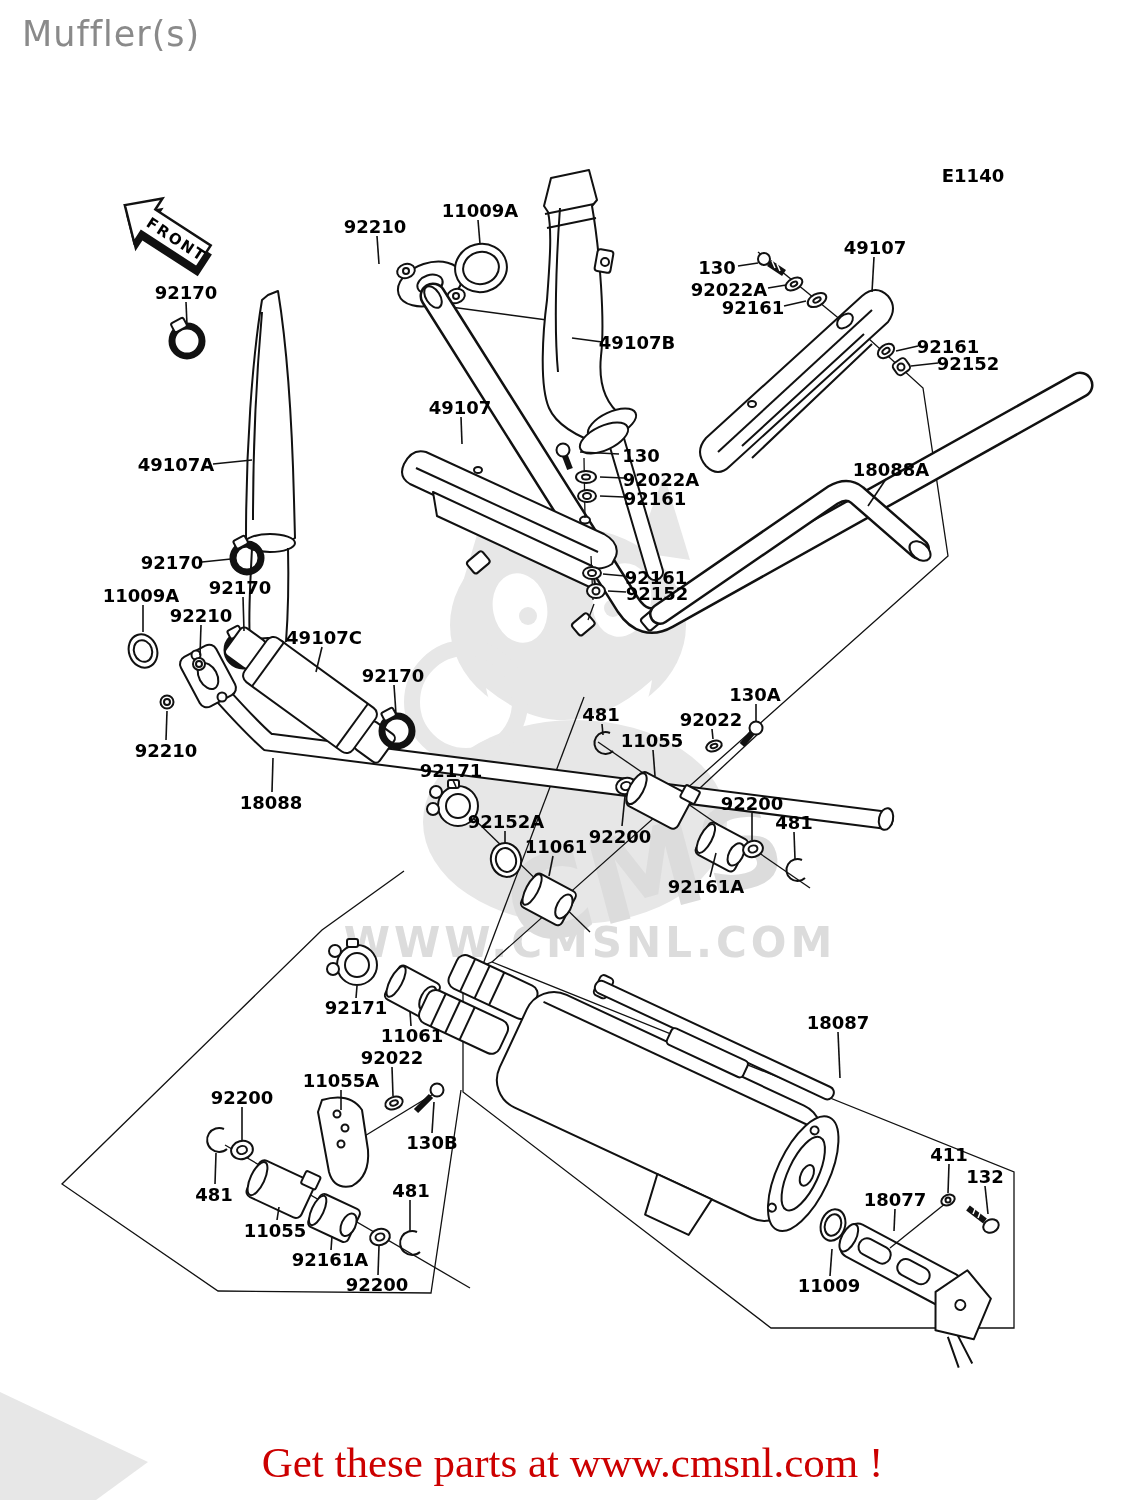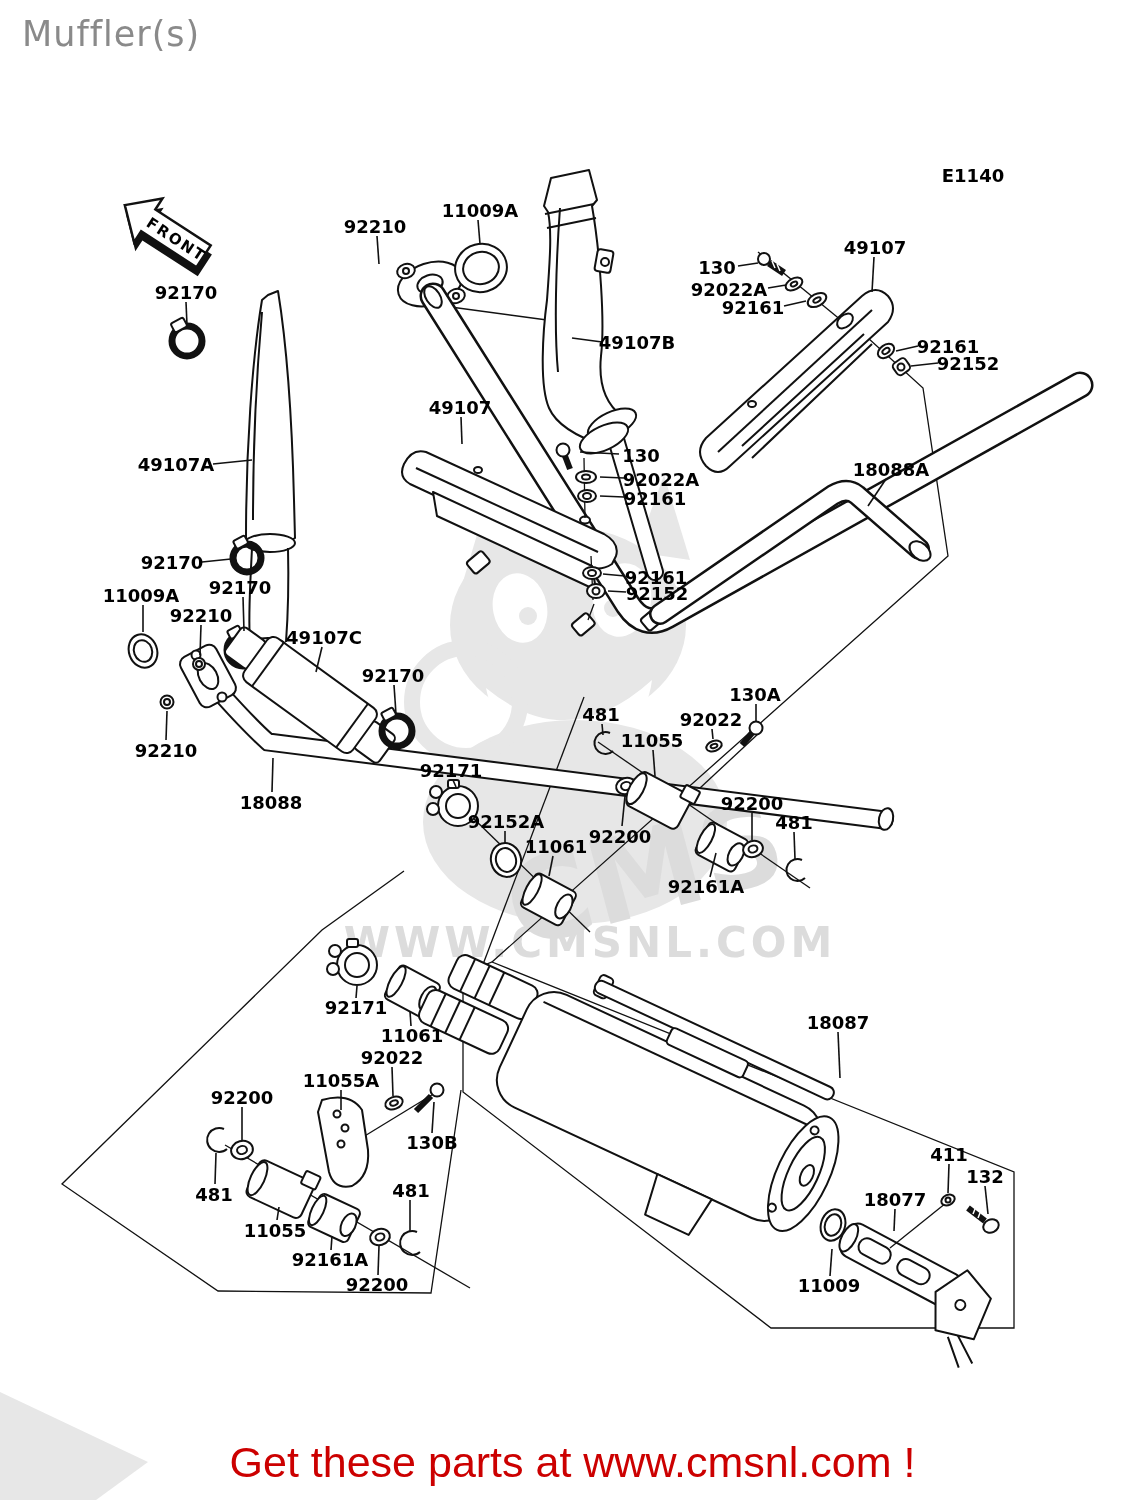--- a/index.html
+++ b/index.html
@@ -2,21 +2,21 @@
 <html><head>
 <meta charset="utf-8">
 <style>
   html,body{margin:0;padding:0;background:#fff;}
   #stage{position:relative;width:1145px;height:1500px;background:#fff;overflow:hidden;
          font-family:"DejaVu Sans","Liberation Sans",sans-serif;}
   #page-title{position:absolute;left:22px;top:14px;font-size:35px;color:#8a8a8a;
               letter-spacing:1px;text-align:center;}
   #diagram{position:absolute;left:0;top:0;}
   #footer-banner{position:absolute;left:0;top:1438px;width:100%;text-align:center;
-                 font-size:43px;color:#cc0000;font-family:Liberation Sans, sans-serif;}
+                 font-size:43px;color:#cc0000;font-family:Liberation Serif, serif;}
   
   #art *{vector-effect:none;}
   .ln{stroke:#111;stroke-width:2;fill:#fff;stroke-linejoin:round;}
   .ln-n{stroke:#111;stroke-width:2;fill:none;stroke-linejoin:round;}
   .thin{stroke:#111;stroke-width:1.3;fill:none;}
   .pipeB{stroke:#111;fill:none;stroke-linecap:round;}
   .pipeW{stroke:#fff;fill:none;stroke-linecap:round;}
   .clamp{stroke:#111;stroke-width:7;fill:none;}
   #callouts text{font:bold 18px "DejaVu Sans","Liberation Sans",sans-serif;fill:#000;}
   #callouts line{stroke:#111;stroke-width:1.6;}

